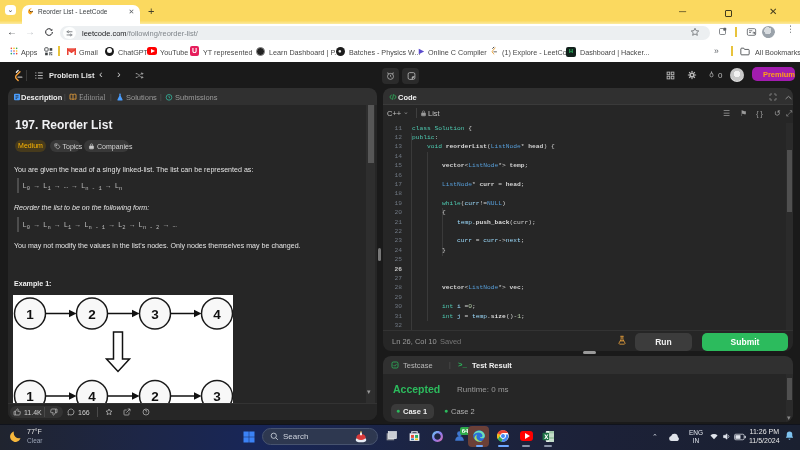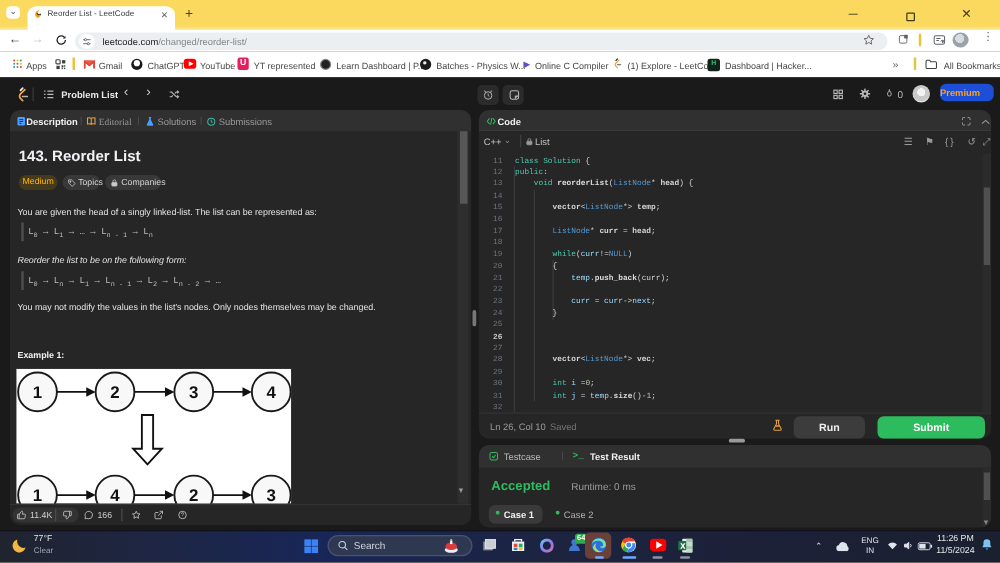--- a/index.html
+++ b/index.html
@@ -64,21 +64,21 @@
       <path d="M17.6 6.4 A8 8 0 1 0 20 12" stroke="#202124" stroke-width="2.4" fill="none"></path>
       <path d="M20 4 v5 h-5 z" fill="#202124"></path>
     </svg>
   <div class="abs" id="addrbar"></div>
   <div class="abs" style="left:63px;top:26.5px;width:12.5px;height:12.5px;border-radius:50%;background:#fdfefe;"></div>
     <svg class="abs" style="left:66px;top:29.5px" width="7" height="7" viewBox="0 0 24 24" stroke="#5f6368" stroke-width="2.6" fill="none">
       <circle cx="8" cy="6" r="3"></circle>
       <circle cx="16" cy="17" r="3"></circle>
       <path d="M11.5 6H22 M2 6h3.5 M12.5 17H2 M19.5 17H22"></path>
     </svg>
-  <div class="abs" id="addrtext">leetcode.com<span style="color:#80868b">/changed/reorder-list/</span></div>
+  <div class="abs" id="addrtext">leetcode.com<span style="color:#80868b">/following/reorder-list/</span></div>
   <svg class="abs" style="left:690px;top:27px" width="10" height="10" viewBox="0 0 24 24" fill="none" stroke="#5f6368" stroke-width="1.8">
       <path d="M12 3l2.7 5.8 6.3.7-4.7 4.3 1.3 6.2-5.6-3.2-5.6 3.2 1.3-6.2L3 9.5l6.3-.7z"></path>
     </svg>
   <svg class="abs" style="left:718px;top:27px" width="9" height="9" viewBox="0 0 24 24" fill="none" stroke="#5f6368" stroke-width="2">
       <path d="M20 9v8a3 3 0 0 1-3 3H7a3 3 0 0 1-3-3V7a3 3 0 0 1 3-3h8"></path>
       <rect x="14" y="2" width="8" height="8" rx="2" fill="#5f6368" stroke="none"></rect>
     </svg>
   <div class="abs" style="left:735px;top:27px;width:1.5px;height:10px;background:#e8c33c;"></div>
   <svg class="abs" style="left:746px;top:27px" width="11" height="10" viewBox="0 0 24 24">
       <rect x="2" y="4" width="20" height="16" rx="3" fill="none" stroke="#5f6368" stroke-width="2"></rect>
@@ -201,21 +201,21 @@
           </g>
         </g>
         <circle cx="12" cy="12" r="6.2" fill="#b9b9b9"></circle>
         <circle cx="12" cy="12" r="2.6" fill="#1a1a1a"></circle>
       </svg>
     <svg class="abs" style="left:707px;top:8px" width="9" height="10" viewBox="0 0 24 24" fill="none" stroke="#b9b9b9" stroke-width="2">
         <path d="M12 3c1 3-4 5-4 10a4 4 0 0 0 8 0c0-3-1.5-4-2-6-1.5 1.5-2 2-2-4z"></path>
       </svg>
     <div class="abs" style="left:718px;top:9px;color:#b9b9b9;font-size:8px;">0</div>
     <div class="abs" style="left:730px;top:6px;width:14px;height:14px;border-radius:50%;background:radial-gradient(circle at 50% 42%,#f2f2f2 0 30%,#c9c9c9 31% 65%,#dedede 66%);"></div>
-    <div class="abs" style="left:752px;top:5px;width:43px;height:14px;background:#1d4ed8;border-radius:5px;color:#ffa116;font-size:7.5px;font-weight:bold;text-align:left;line-height:16px;">Premium</div>
+    <div class="abs" style="left:752px;top:5px;width:43px;height:14px;background:#a21caf;border-radius:5px;color:#ffa116;font-size:7.5px;font-weight:bold;text-align:right;line-height:16px;">Premium</div>
 
     <div class="abs panel" id="leftpanel">
       <div class="abs" id="lefthead"></div>
       <svg class="abs" style="left:4.5px;top:5px" width="8" height="8" viewBox="0 0 24 24" fill="#4a9eff">
           <rect x="3" y="2" width="18" height="20" rx="3"></rect>
           <path d="M7.5 8h9M7.5 12.5h9M7.5 17h5" stroke="#262626" stroke-width="2.2"></path>
         </svg>
       <div class="abs" style="left:13px;top:5px;font-size:7.5px;font-weight:bold;color:#f0f0f0;">Description</div>
       <div class="abs" style="left:56px;top:5px;color:#555;font-size:7px;">|</div>
       <svg class="abs" style="left:61px;top:5px" width="8" height="8" viewBox="0 0 24 24" fill="none" stroke="#e8a03c" stroke-width="2.6">
@@ -227,21 +227,21 @@
           <path d="M9 2h6v1l-1 1v4.5l5.5 11a2 2 0 0 1-1.8 3H6.3a2 2 0 0 1-1.8-3L10 8.5V4L9 3z"></path>
         </svg>
       <div class="abs" style="left:118px;top:5px;font-size:7.5px;color:#9a9a9a;">Solutions</div>
       <div class="abs" style="left:152px;top:5px;color:#555;font-size:7px;">|</div>
       <svg class="abs" style="left:157px;top:5px" width="8" height="8" viewBox="0 0 24 24" fill="none" stroke="#35b8a0" stroke-width="2.4">
           <circle cx="12" cy="13" r="8.5"></circle>
           <path d="M12 8.5V13l3 2"></path>
         </svg>
       <div class="abs" style="left:167px;top:5px;font-size:7.5px;color:#9a9a9a;">Submissions</div>
 
-      <div class="abs" style="left:7px;top:30px;font-size:12px;font-weight:bold;color:#f0f1f4;">143. Reorder List</div>
+      <div class="abs" style="left:7px;top:30px;font-size:12px;font-weight:bold;color:#f0f1f4;">197. Reorder List</div>
       <div class="abs" style="left:7px;top:52px;width:31px;height:12px;background:#463a1c;border-radius:6px;color:#ffb700;font-size:7px;text-align:center;line-height:12px;">Medium</div>
       <div class="abs" style="left:42px;top:52px;width:30px;height:12px;background:#383838;border-radius:6px;"></div>
       <svg class="abs" style="left:46px;top:54.5px" width="7" height="7" viewBox="0 0 24 24" fill="none" stroke="#c9c9c9" stroke-width="2.2">
           <path d="M3 3h8l10 10-8 8L3 11z"></path>
           <circle cx="8" cy="8" r="1.6" fill="#c9c9c9"></circle>
         </svg>
       <div class="abs" style="left:54.5px;top:54.5px;color:#d4d4d4;font-size:7px;">Topics</div>
       <div class="abs" style="left:76px;top:52px;width:45px;height:12px;background:#383838;border-radius:6px;"></div>
       <svg class="abs" style="left:80px;top:54.5px" width="7" height="7" viewBox="0 0 24 24" fill="none" stroke="#c9c9c9" stroke-width="2.2">
           <rect x="5" y="10" width="14" height="10" rx="2" fill="#c9c9c9"></rect>

